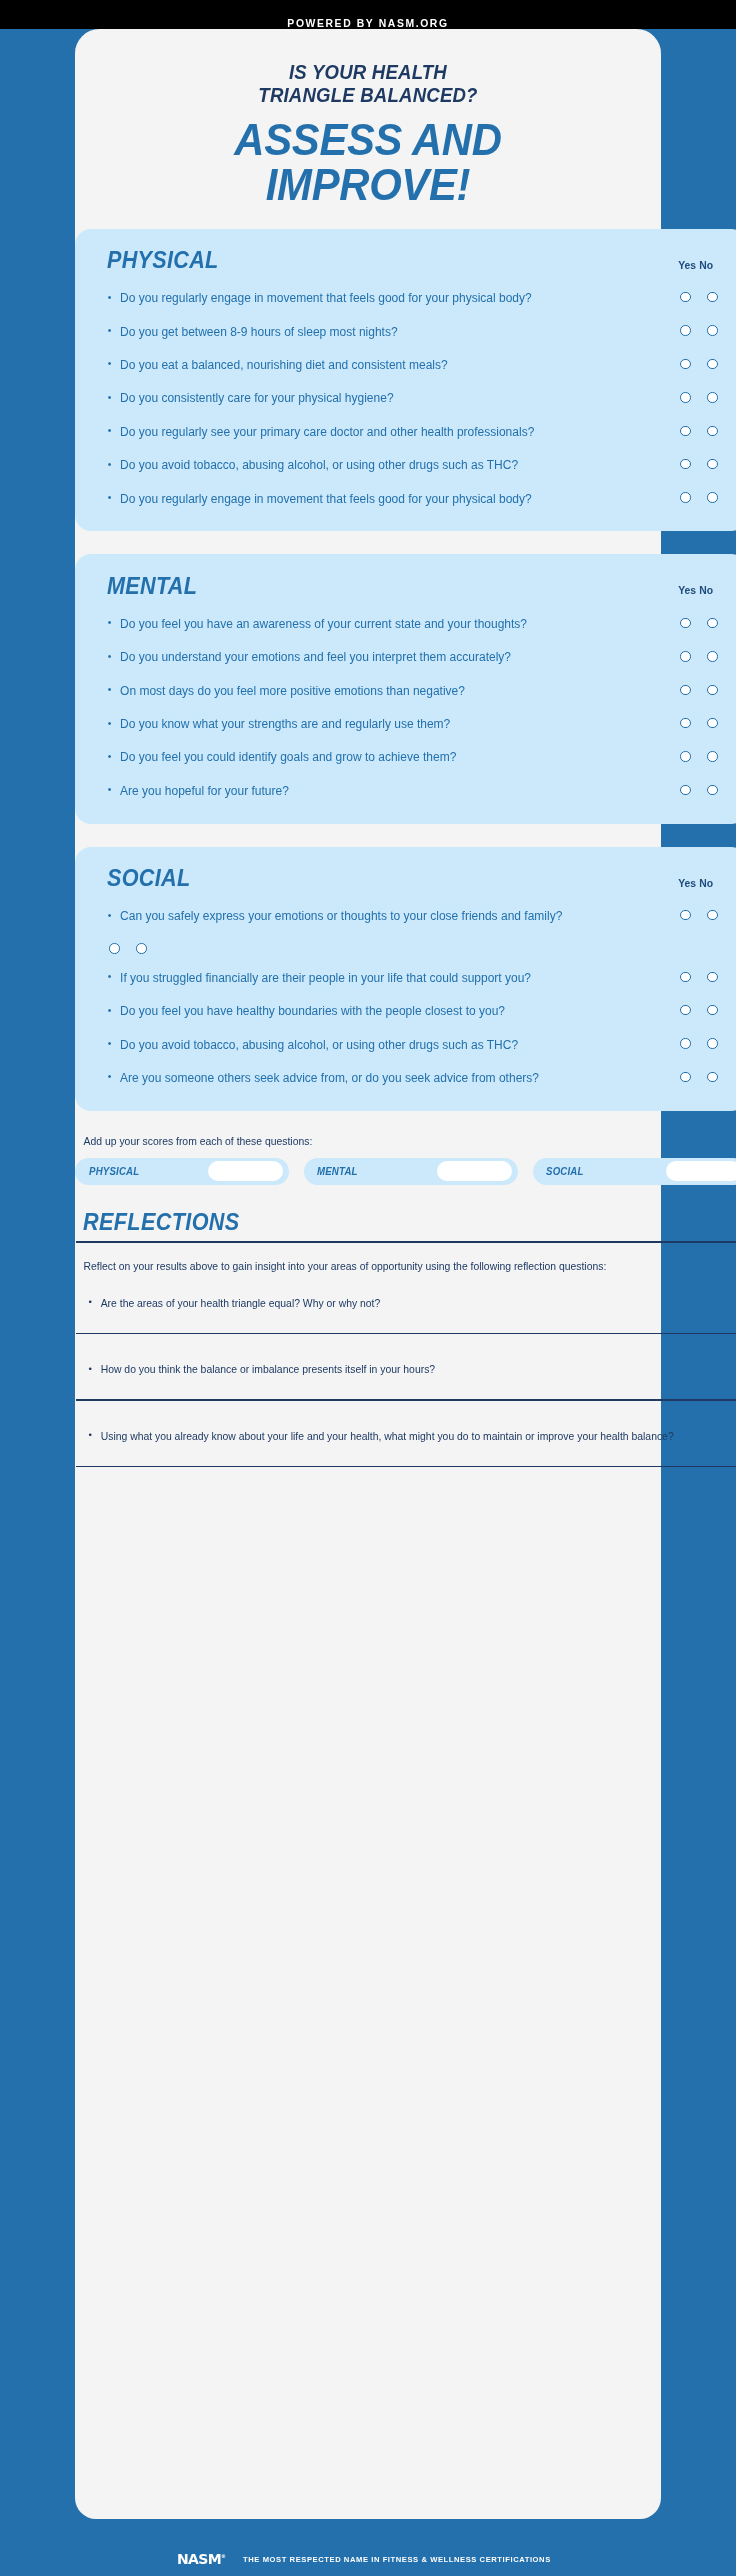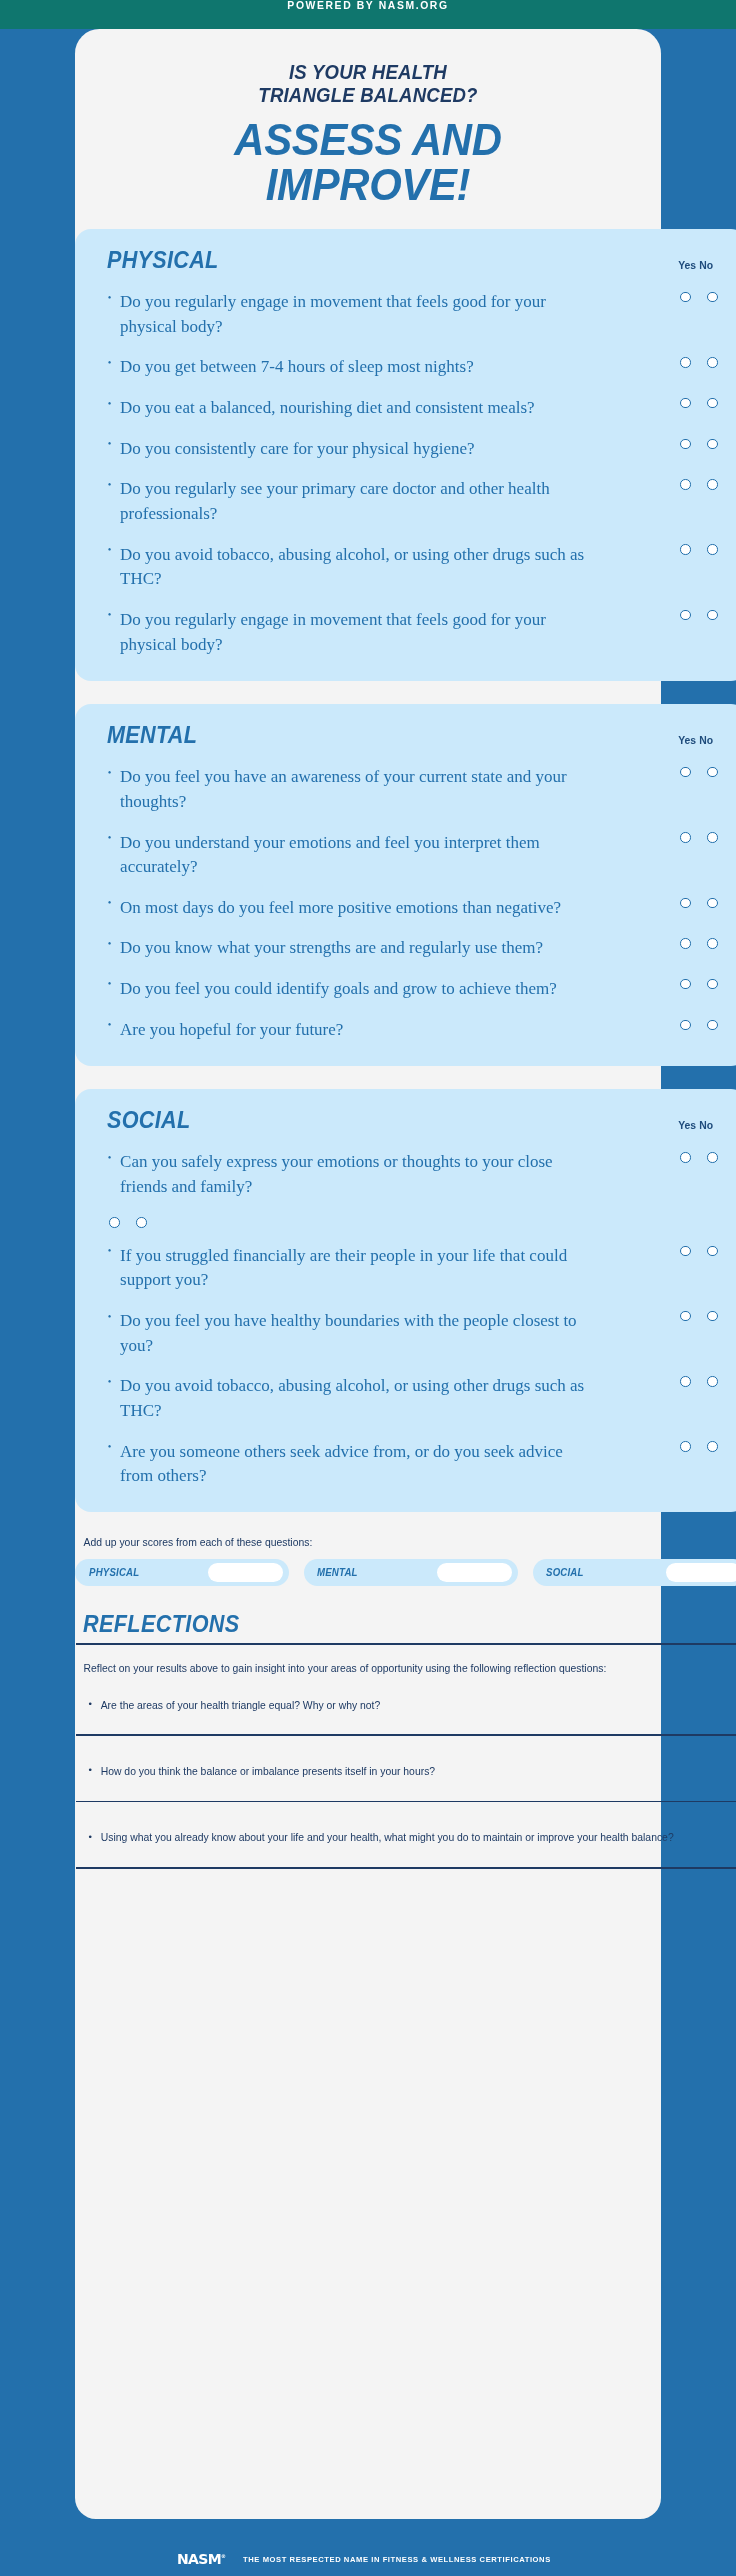--- a/index.html
+++ b/index.html
@@ -15,23 +15,23 @@
     width: 736px;
     height: 2576px;
     background: #2370ac;
     overflow: hidden;
   }
 
   
   .topbar {
     height: 29px;
     display: flex;
-    align-items: flex-start;
+    align-items: flex-end;
     justify-content: center;
-    background: #0f766e;
+    background: #000000;
   }
   .topbar-text {
     color: #ffffff;
     font-size: 10.4px;
     font-weight: bold;
     letter-spacing: 1.6px;
   }
 
   
   .sheet {
@@ -109,24 +109,23 @@
     justify-content: space-between;
     padding: 0 3.7px 0 8.6px;
     margin-bottom: 16px;
   }
   .qrow:last-child { margin-bottom: 2.5px; }
 
   .qtext {
     position: relative;
     flex: 0 1 478px;
     color: #2370ac;
-    font-size: 17px;
+    font-size: 12px;
     line-height: 1.45;
     padding-left: 13.5px;
-    font-family: Liberation Serif, serif;
   }
   .qtext::before {
     content: "\2022";
     position: absolute;
     left: 1.2px;
     top: -0.6px;
     font-size: 10.4px;
     color: #2370ac;
   }
 
@@ -291,21 +290,21 @@
             <div class="opts">
               <div class="circ-wrap">
                 <div class="circ"></div>
               </div>
               <div class="circ-wrap">
                 <div class="circ"></div>
               </div>
             </div>
           </div>
           <div class="qrow">
-            <div class="qtext">Do you get between 7-4 hours of sleep most nights?</div>
+            <div class="qtext">Do you get between 8-9 hours of sleep most nights?</div>
             <div class="opts">
               <div class="circ-wrap">
                 <div class="circ"></div>
               </div>
               <div class="circ-wrap">
                 <div class="circ"></div>
               </div>
             </div>
           </div>
           <div class="qrow">

